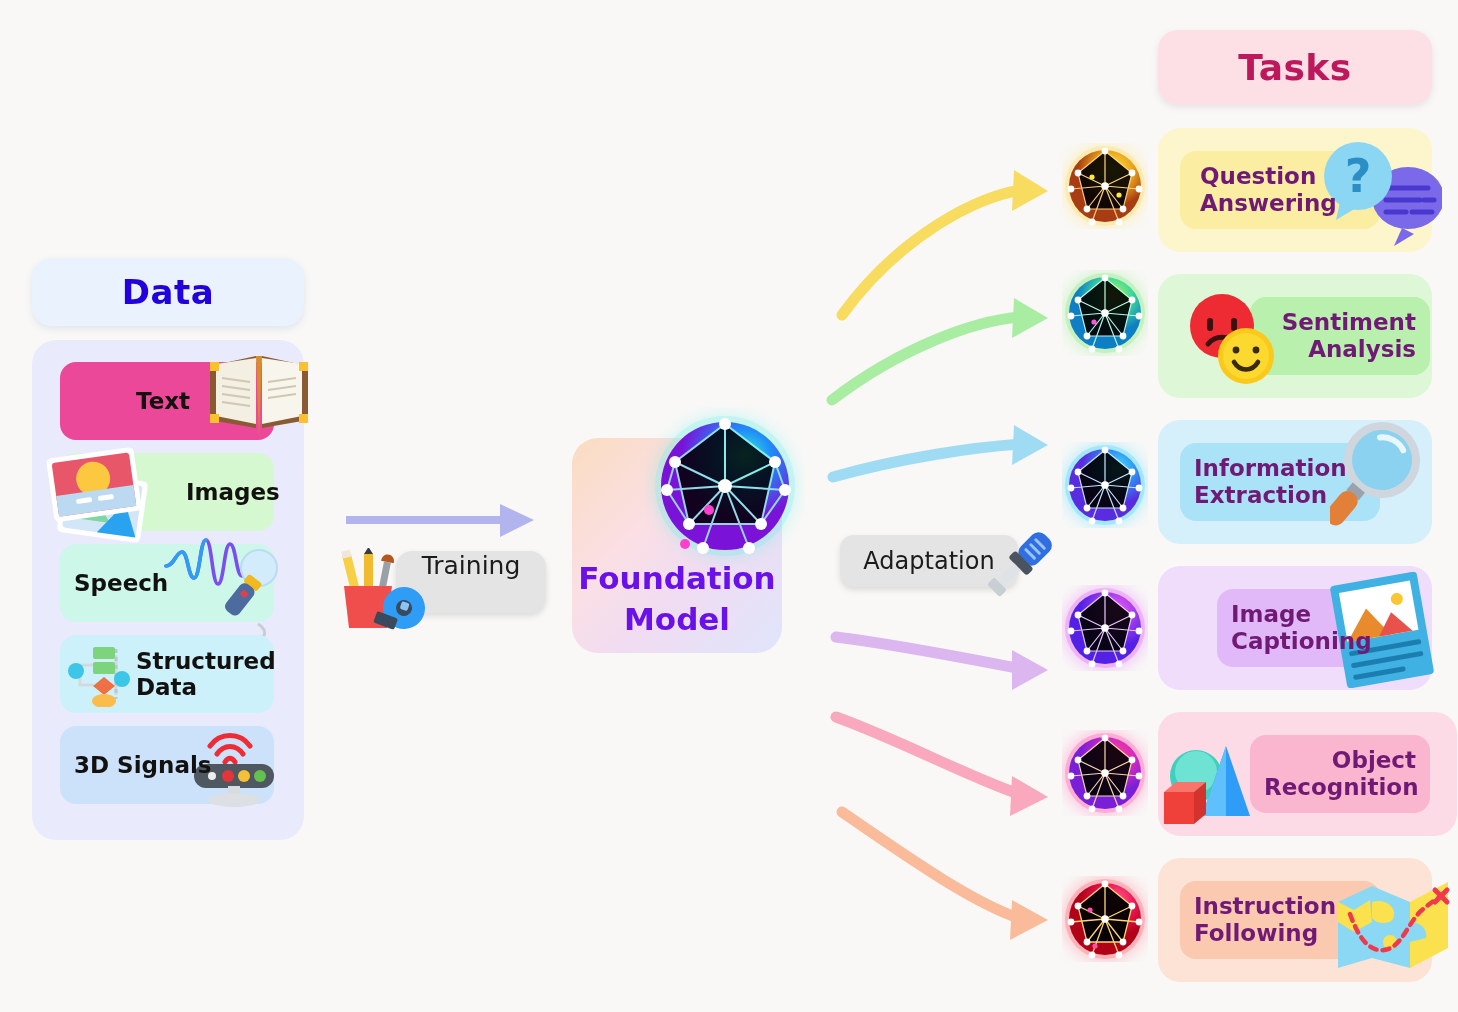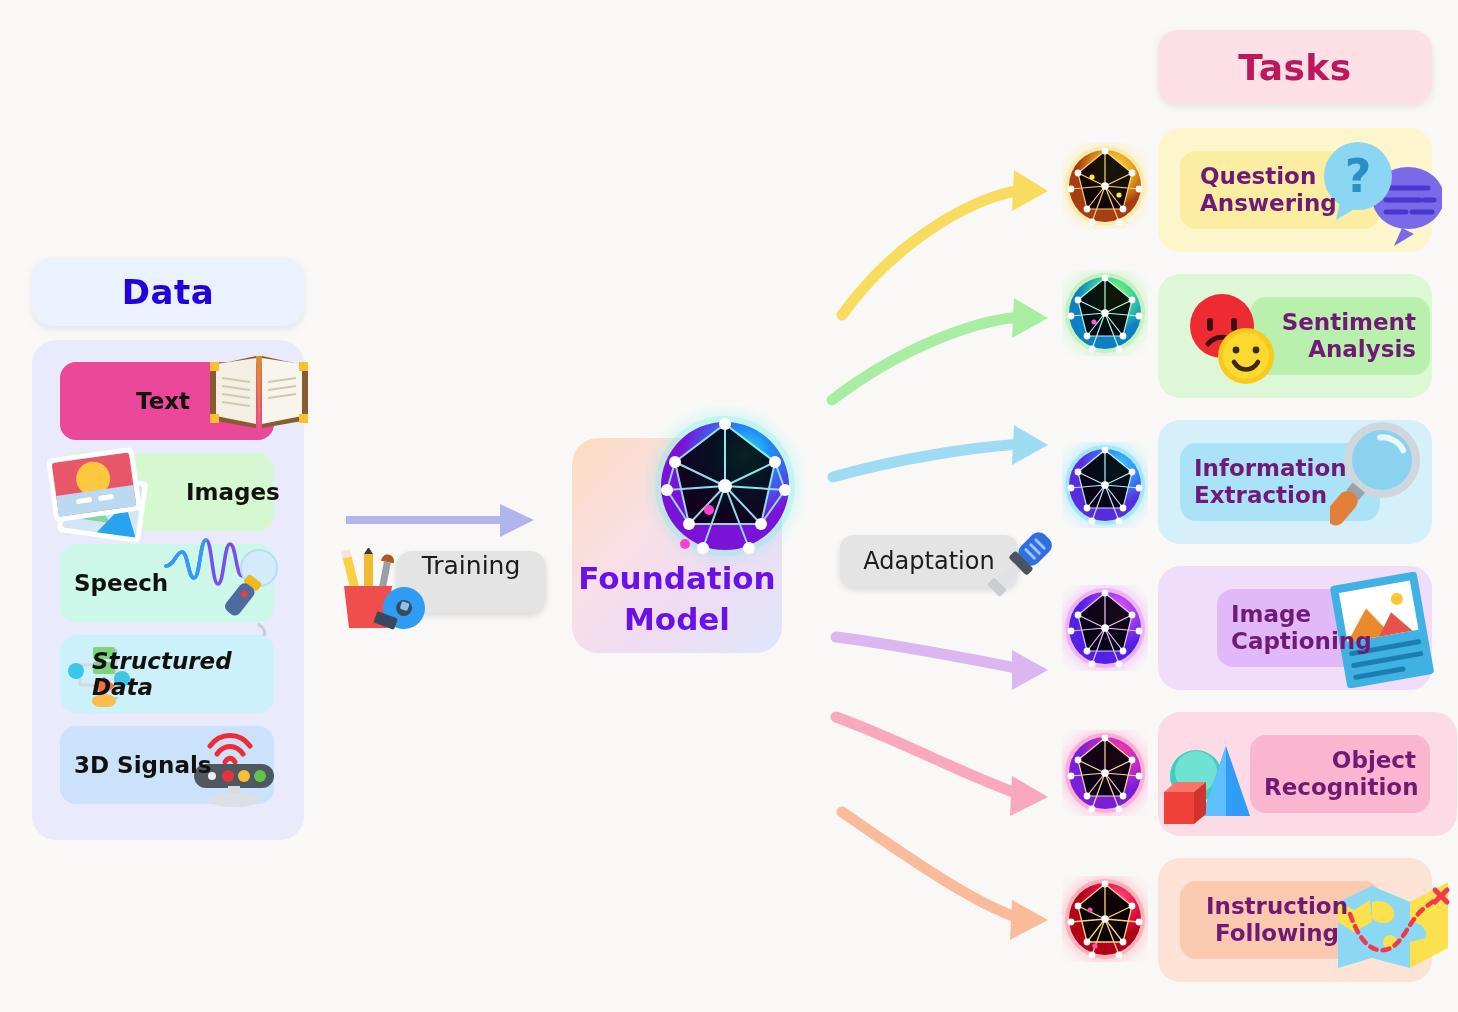--- a/index.html
+++ b/index.html
@@ -36,21 +36,21 @@
     font-size:23px;font-weight:bold;color:#13110f;line-height:1.14;
     position:relative;z-index:3;
   }
   #di0{top:22px;height:78px;background:#ec4899;}
   #di0 .lbl{margin-left:76px;}
   #di1{top:113px;height:78px;background:#d6f8d0;}
   #di1 .lbl{margin-left:126px;}
   #di2{top:204px;height:78px;background:#cdf7e8;}
   #di2 .lbl{margin-left:14px;}
   #di3{top:295px;height:78px;background:#cdf1fb;}
-  #di3 .lbl{margin-left:32px;font-style:italic;}
+  #di3 .lbl{margin-left:76px;}
   #di4{top:386px;height:78px;background:#cce2fb;}
   #di4 .lbl{margin-left:14px;}
   #train-pill{
     left:396px;top:551px;width:150px;height:62px;
     background:#e4e4e4;border-radius:16px;
     box-shadow:0 3px 6px rgba(0,0,0,.12);
     display:flex;align-items:flex-start;justify-content:center;
   }
   #train-pill .lbl{font-size:25px;color:#1b1b1b;font-family:"DejaVu Sans", sans-serif;}
   #train-icon{left:334px;top:548px;width:110px;height:86px;}
@@ -577,21 +577,21 @@
         <circle cx="43" cy="43" r="3.8"></circle>
         <circle cx="9" cy="46" r="3.4"></circle>
         <circle cx="77" cy="46" r="3.4"></circle>
         <circle cx="30" cy="79" r="3.4"></circle>
         <circle cx="57" cy="79" r="3.4"></circle>
       </g>
   </svg>
 
   <div class="task-card" style="top:858px;background:#fde3d5;">
     <div class="task-inner" style="left:22px;top:23px;width:200px;background:#fbc8b0;">
-      <span class="lbl" style="margin-left:26px;text-align:center;">
+      <span class="lbl" style="margin-left:14px;">
         <span>Instruction</span><br><span>Following</span>
       </span>
     </div>
     <svg class="tico" style="left:178px;top:18px;" width="118" height="96">
       <polygon points="2,26 36,10 36,82 2,92" fill="#8bd8f5"></polygon>
       <polygon points="36,10 74,26 74,92 36,82" fill="#8bd8f5"></polygon>
       <polygon points="74,26 112,6 112,72 74,92" fill="#fbe14e"></polygon>
       <path d="M2 26 L18 34 L34 24 L36 46 L18 56 L2 46 Z" fill="#fbe14e"></path>
       <path d="M36 26 C48 22 60 30 58 40 C56 50 40 48 36 42 Z" fill="#fbe14e"></path>
       <circle cx="54" cy="66" r="7" fill="#fbe14e"></circle>

